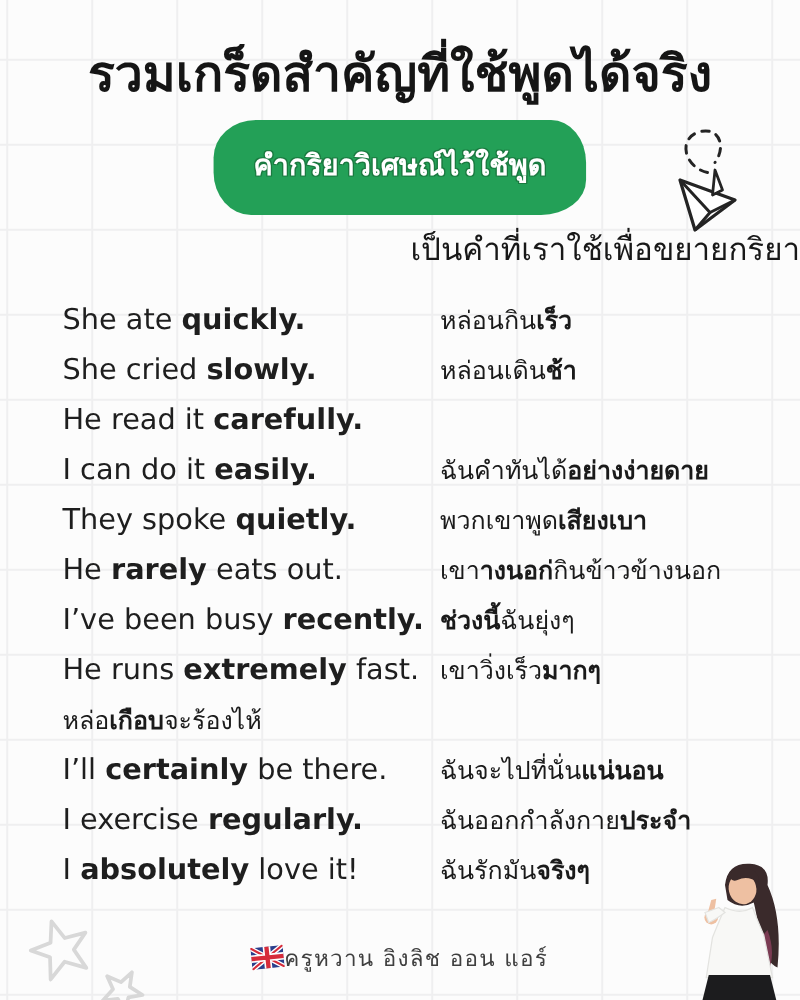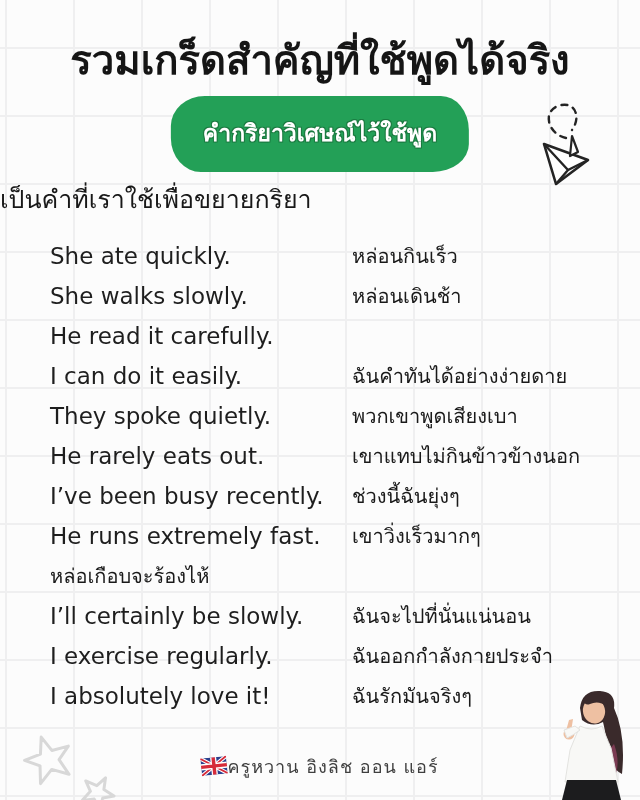--- a/index.html
+++ b/index.html
@@ -35,37 +35,37 @@
     line-height: 74px; height: 76px;
     padding: 0 32px;
     border-radius: 34px 28px 36px 30px / 30px 34px 28px 34px;
     white-space: nowrap;
     text-shadow: 1px 1px 0 #1b7a40, -1px 1px 0 #1b7a40,
                  1px -1px 0 #1b7a40, -1px -1px 0 #1b7a40;
   }
 
   .subtitle {
     position: absolute; top: 178px; left: 0; width: 100%;
-    text-align: left;
+    text-align: right;
     font-size: 25px; color: #181818;
     line-height: 44px; white-space: nowrap;
   }
 
   .rows {
     position: absolute; top: 236px; left: 50px; width: 566px;
   }
   .row {
     display: grid;
     grid-template-columns: 302px 1fr;
     height: 40px; line-height: 40px;
     white-space: nowrap;
   }
   .row .en { font-size: 23px; color: #1e1e1e; }
   .row .th { font-size: 20px; color: #1a1a1a; }
-  .row b { font-weight: normal; }
+  .row b { font-weight: bold; }
 
   .footer {
     position: absolute; top: 748px; left: 0; width: 100%;
     display: flex; align-items: center; justify-content: center;
     gap: 0; height: 36px;
   }
   .footer .label { font-size: 18px; color: #3f3f3f; letter-spacing: 1px; }
   .flag { width: 26px; height: 18px; transform: rotate(-6deg); }
 
   .plane-doodle { position: absolute; left: 536px; top: 100px; width: 64px; height: 94px; }
@@ -90,51 +90,51 @@
   </svg>
 
   <div class="subtitle">เป็นคำที่เราใช้เพื่อขยายกริยา</div>
 
   <div class="rows" id="rows-container">
       <div class="row">
         <div class="en"><span>She ate </span><b>quickly.</b><span></span></div>
         <div class="th"><span>หล่อนกิน</span><b>เร็ว</b><span></span></div>
       </div>
       <div class="row">
-        <div class="en"><span>She walks </span><b>slowly.</b><span></span></div>
+        <div class="en"><span>She cried </span><b>slowly.</b><span></span></div>
         <div class="th"><span>หล่อนเดิน</span><b>ช้า</b><span></span></div>
       </div>
       <div class="row">
         <div class="en"><span>He read it </span><b>carefully.</b><span></span></div>
       </div>
       <div class="row">
         <div class="en"><span>I can do it </span><b>easily.</b><span></span></div>
         <div class="th"><span>ฉันคำทันได้</span><b>อย่างง่ายดาย</b><span></span></div>
       </div>
       <div class="row">
         <div class="en"><span>They spoke </span><b>quietly.</b><span></span></div>
         <div class="th"><span>พวกเขาพูด</span><b>เสียงเบา</b><span></span></div>
       </div>
       <div class="row">
         <div class="en"><span>He </span><b>rarely</b><span> eats out.</span></div>
-        <div class="th"><span>เขา</span><b>แทบไม่</b><span>กินข้าวข้างนอก</span></div>
+        <div class="th"><span>เขา</span><b>างนอก่</b><span>กินข้าวข้างนอก</span></div>
       </div>
       <div class="row">
         <div class="en"><span>I’ve been busy </span><b>recently.</b><span></span></div>
         <div class="th"><span></span><b>ช่วงนี้</b><span>ฉันยุ่งๆ</span></div>
       </div>
       <div class="row">
         <div class="en"><span>He runs </span><b>extremely</b><span> fast.</span></div>
         <div class="th"><span>เขาวิ่งเร็ว</span><b>มากๆ</b><span></span></div>
       </div>
       <div class="row">
         <div class="th"><span>หล่อ</span><b>เกือบ</b><span>จะร้องไห้</span></div>
       </div>
       <div class="row">
-        <div class="en"><span>I’ll </span><b>certainly</b><span> be slowly.</span></div>
+        <div class="en"><span>I’ll </span><b>certainly</b><span> be there.</span></div>
         <div class="th"><span>ฉันจะไปที่นั่น</span><b>แน่นอน</b><span></span></div>
       </div>
       <div class="row">
         <div class="en"><span>I exercise </span><b>regularly.</b><span></span></div>
         <div class="th"><span>ฉันออกกำลังกาย</span><b>ประจำ</b><span></span></div>
       </div>
       <div class="row">
         <div class="en"><span>I </span><b>absolutely</b><span> love it!</span></div>
         <div class="th"><span>ฉันรักมัน</span><b>จริงๆ</b><span></span></div>
       </div>

